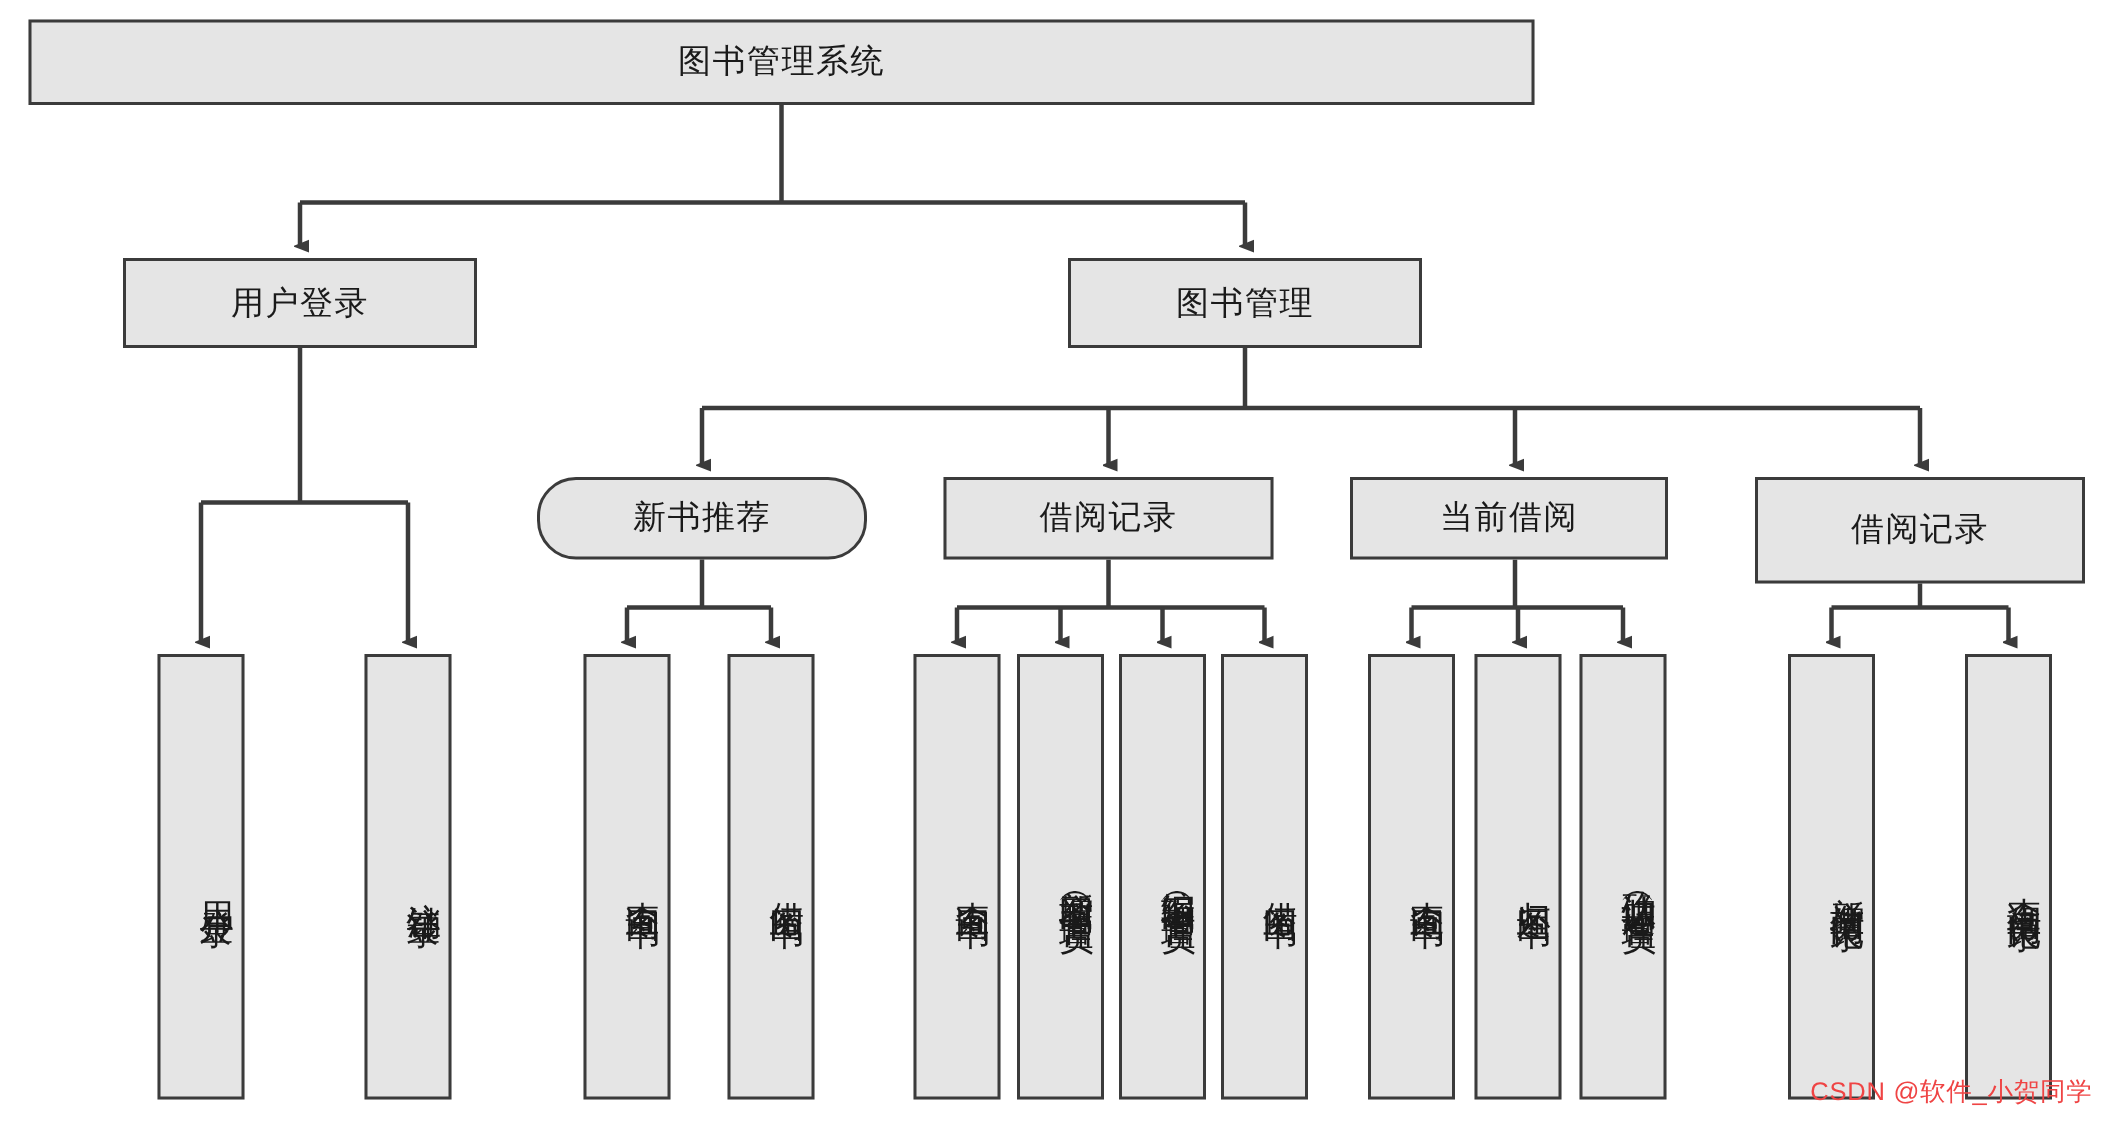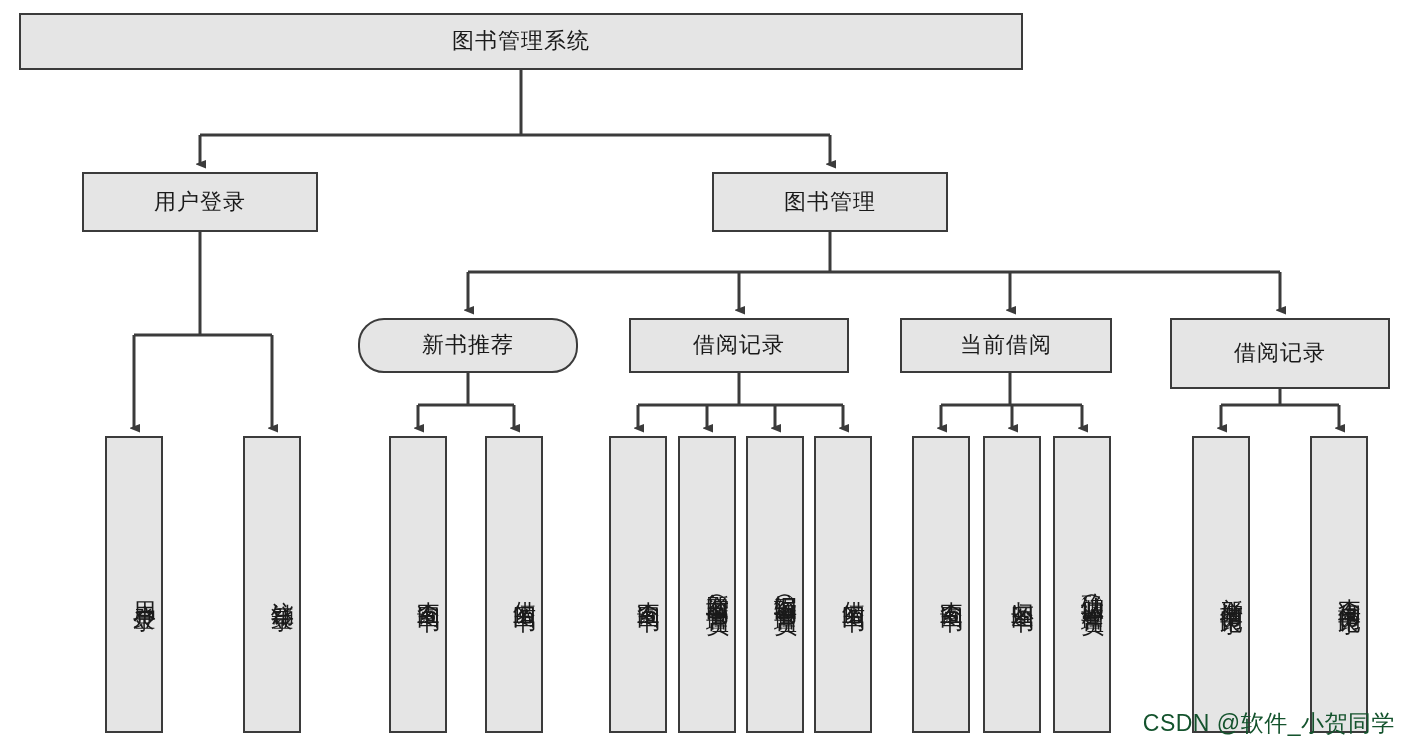--- a/index.html
+++ b/index.html
@@ -52,22 +52,22 @@
   }
   .node.vert .vtext {
     writing-mode: vertical-rl;
     text-orientation: upright;
     white-space: nowrap;
   }
   #watermark {
     position: absolute;
     right: 10px;
     bottom: 8px;
-    font-size: 23px;
-    color: #14532d;
+    font-size: 17px;
+    color: #ef4444;
     letter-spacing: 0.5px;
     white-space: nowrap;
   }
 </style>
 </head>
 <body>
 
 <div id="canvas">
 
   <svg id="wires" viewBox="0 0 1405 747" xmlns="http://www.w3.org/2000/svg">

